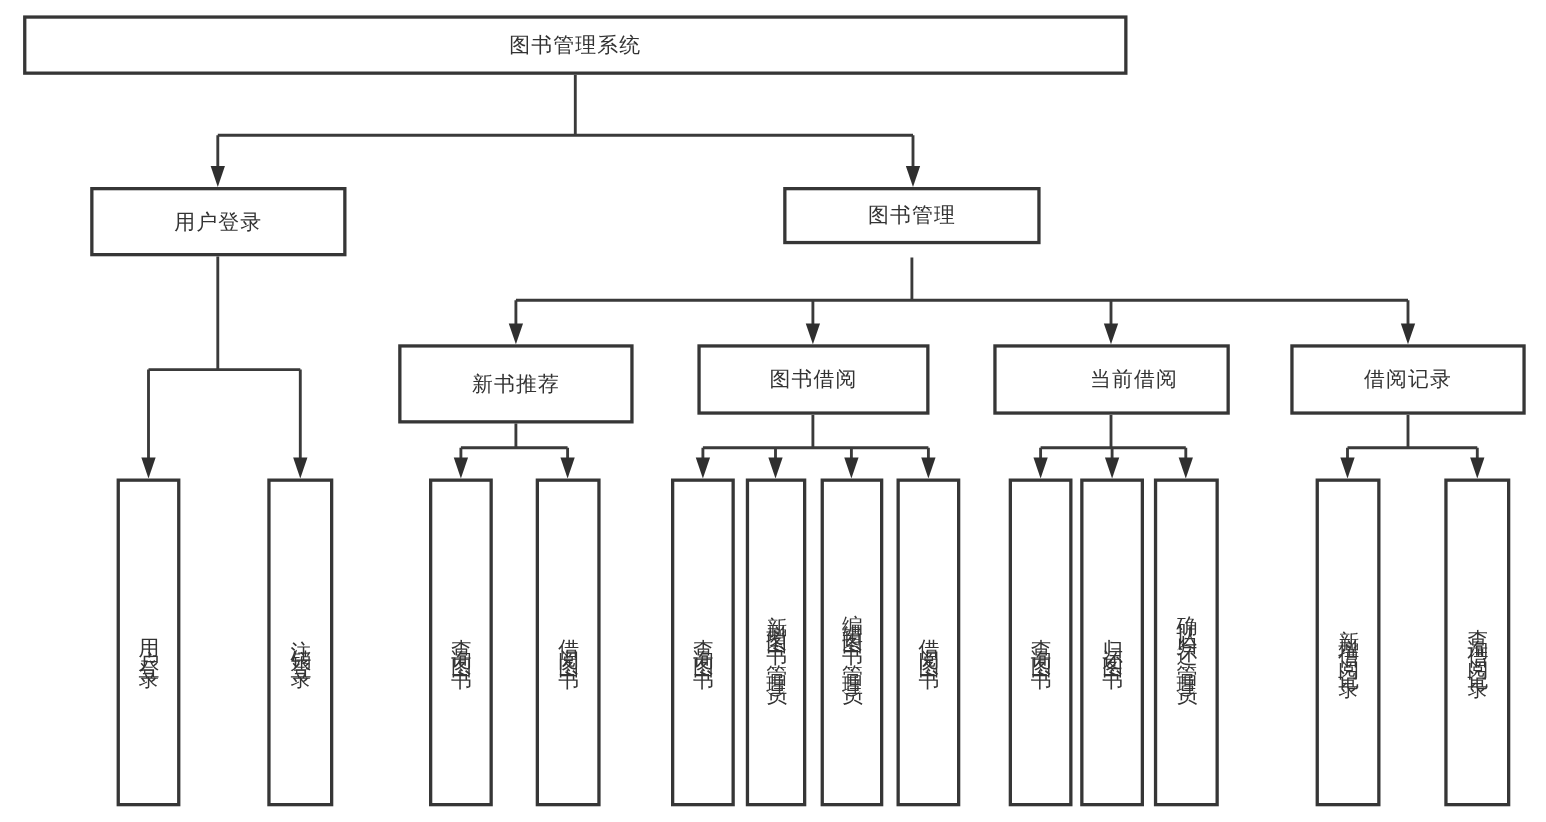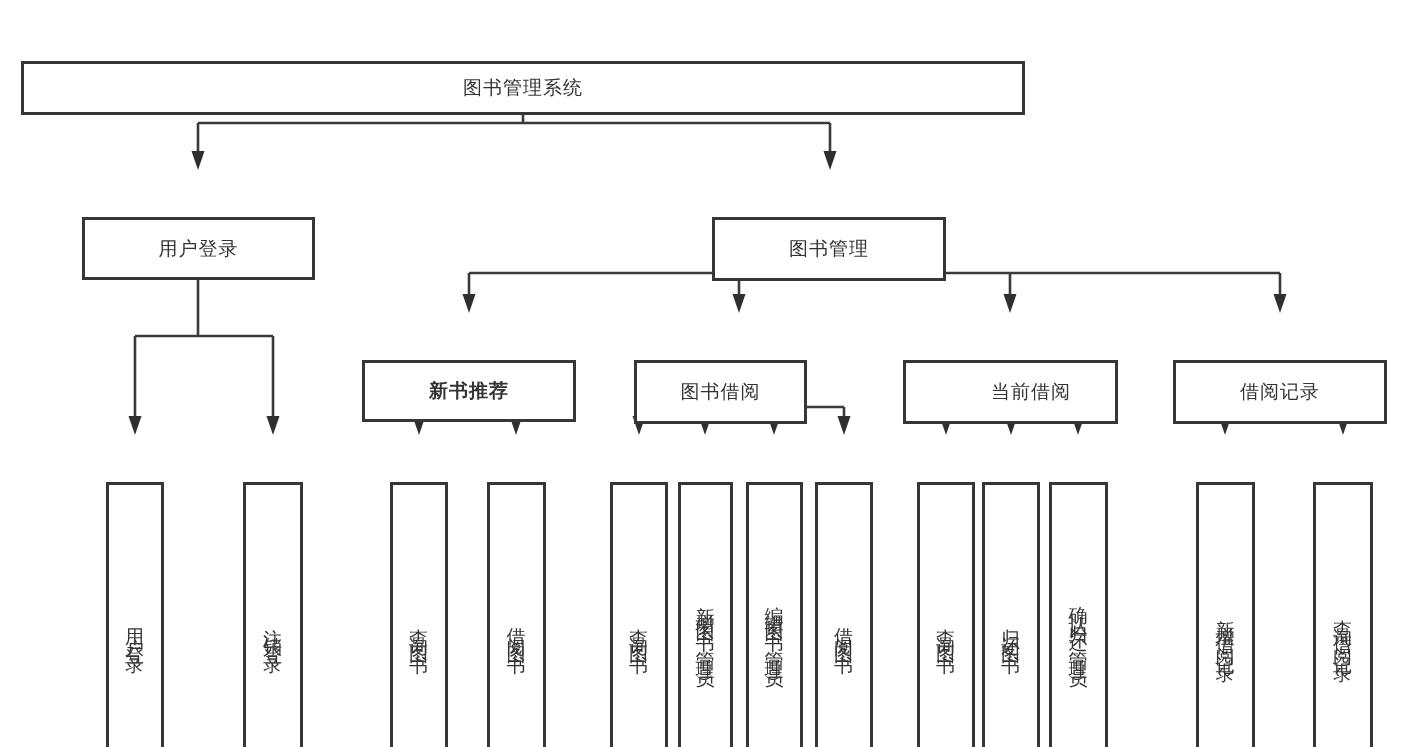--- a/index.html
+++ b/index.html
@@ -2,21 +2,21 @@
 <html><head>
 <meta charset="utf-8">
 <style>
   html,body{margin:0;padding:0;background:#ffffff;}
   body{width:1405px;height:747px;position:relative;overflow:hidden;
        font-family:"Liberation Sans", sans-serif;}
   .stage{position:absolute;inset:0;}
   .connectors{position:absolute;left:0;top:0;z-index:1;}
   .box{position:absolute;box-sizing:border-box;background:#ffffff;
        border:3px solid #363636;display:flex;align-items:center;justify-content:center;
-       color:#333333;z-index:2;margin-top:47px;}
+       color:#333333;z-index:2;}
   .h{font-size:19px;letter-spacing:1px;}
   .v{writing-mode:vertical-rl;text-orientation:mixed;font-size:19px;letter-spacing:9px;
      line-height:1;}
   .v span{display:inline-block;}
   .root{font-size:19px;}
   .watermark{position:absolute;right:4px;bottom:4px;z-index:3;
              font-size:23px;color:#b5b2b9;letter-spacing:1px;
              font-family:"Liberation Sans", sans-serif;}
 </style>
 </head>
@@ -64,28 +64,28 @@
     </g>
   </svg>
 
   <div class="box h root" style="left:21px;top:14px;width:1004px;height:54px;">
     <span>图书管理系统</span>
   </div>
 
   <div class="box h" style="left:82px;top:170px;width:233px;height:63px;">
     <span>用户登录</span>
   </div>
-  <div class="box h" style="left:712px;top:170px;width:234px;height:64px;">
+  <div class="box h" style="left:712px;top:170px;width:234px;height:52px;">
     <span>图书管理</span>
   </div>
 
-  <div class="box h" style="left:362px;top:313px;width:214px;height:62px;font-weight:bold;">
+  <div class="box h" style="left:362px;top:313px;width:214px;height:72px;">
     <span>新书推荐</span>
   </div>
-  <div class="box h" style="left:634px;top:313px;width:173px;height:64px;">
+  <div class="box h" style="left:634px;top:313px;width:211px;height:64px;">
     <span>图书借阅</span>
   </div>
   <div class="box h" style="left:903px;top:313px;width:215px;height:64px;padding-left:41px;">
     <span>当前借阅</span>
   </div>
   <div class="box h" style="left:1173px;top:313px;width:214px;height:64px;">
     <span>借阅记录</span>
   </div>
 
   <div class="box v" style="left:106px;top:435px;width:58px;height:298px;">

